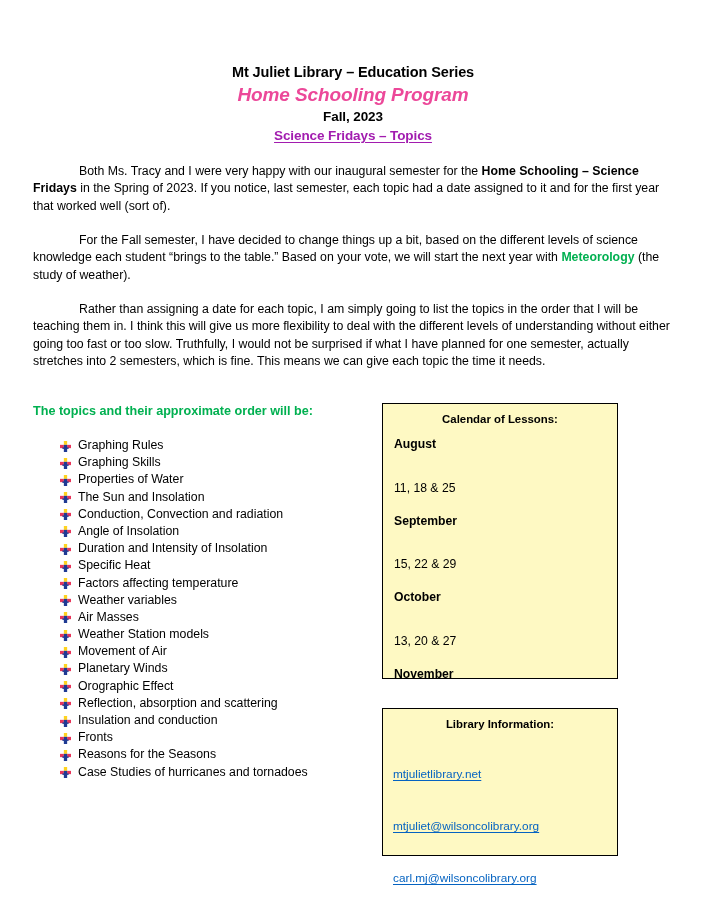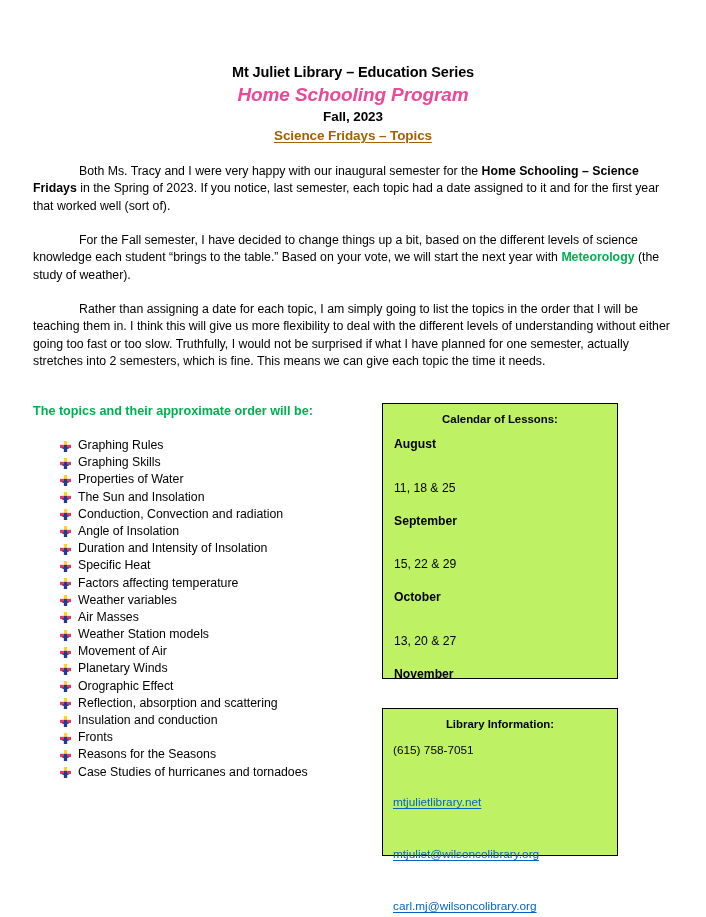--- a/index.html
+++ b/index.html
@@ -35,21 +35,21 @@
   .title-line {
     font-weight: bold;
     line-height: 1.38;
     letter-spacing: -0.1px;
   }
   .t1 { font-size: 14.5px; color: #000000; }
   .t2 { font-size: 19px; color: #ec4899; font-style: italic; }
   .t3 { font-size: 13.5px; color: #000000; }
   .t4 {
     font-size: 13.5px;
-    color: #a16207;
+    color: #a21caf;
   }
   .t4 span { text-decoration: underline; text-underline-offset: 2px; }
 
   
   .para {
     position: absolute;
     left: 33px;
     width: 641px;
     font-size: 12.3px;
     line-height: 17.4px;
@@ -96,21 +96,21 @@
     width: 11px;
     height: 11px;
     display: block;
   }
 
   
   .box {
     position: absolute;
     border: 1.4px solid #000000;
     box-sizing: border-box;
-    background: #bef264;
+    background: #fef9c3;
   }
   #calendar-box {
     left: 382px;
     top: 403px;
     width: 236px;
     height: 276px;
   }
   #library-box {
     left: 382px;
     top: 708px;
@@ -358,21 +358,20 @@
         <div class="cal-group">
           <div class="cal-month">December</div>
           <div class="cal-days">1</div>
         </div>
       </div>
   </div>
 
   <div class="box" id="library-box">
     <div class="box-title">Library Information:</div>
     <div class="lib-body">
-      <div class="lib-phone">(615) 758-7051</div>
       <div id="library-links">
           <a class="lib-link" href="#">mtjulietlibrary.net</a>
           <a class="lib-link" href="#">mtjuliet@wilsoncolibrary.org</a>
           <a class="lib-link" href="#">carl.mj@wilsoncolibrary.org</a>
         </div>
     </div>
   </div>
 
 </div>
 

